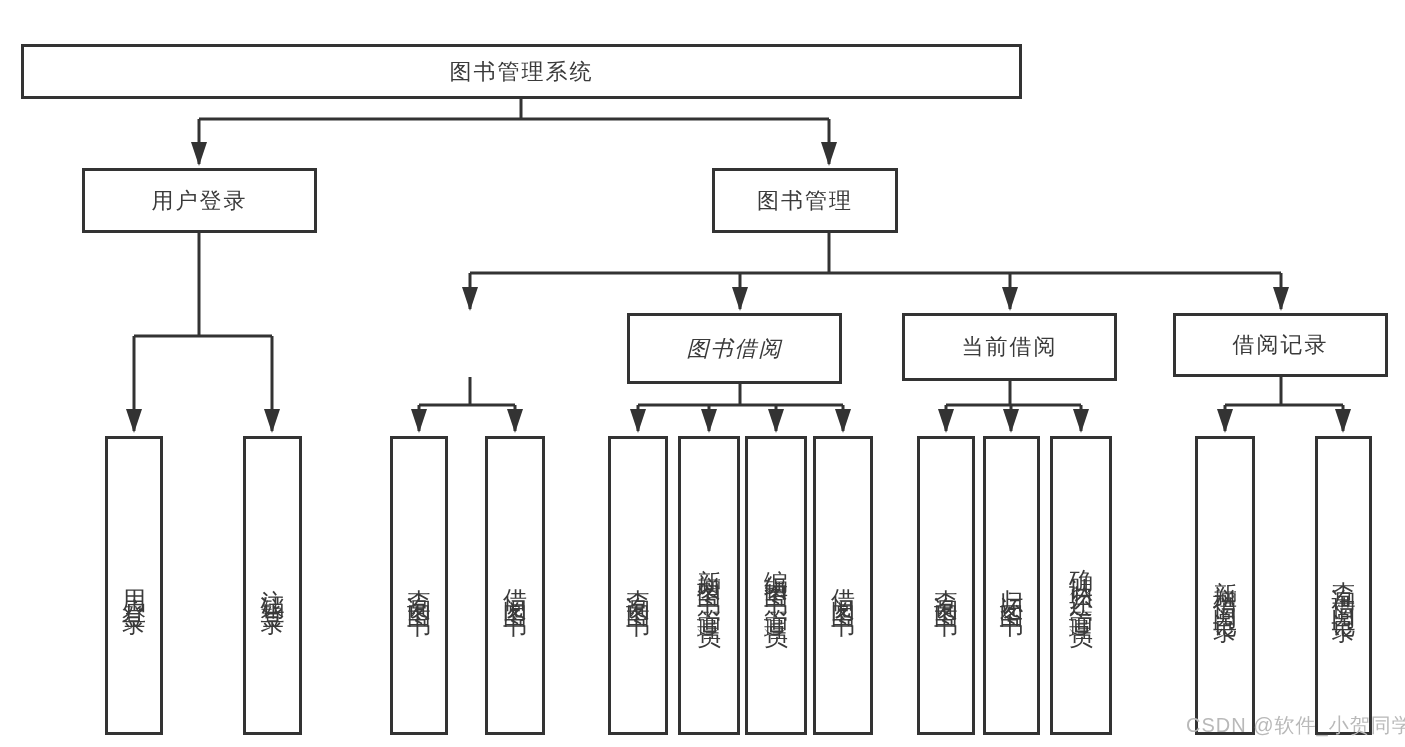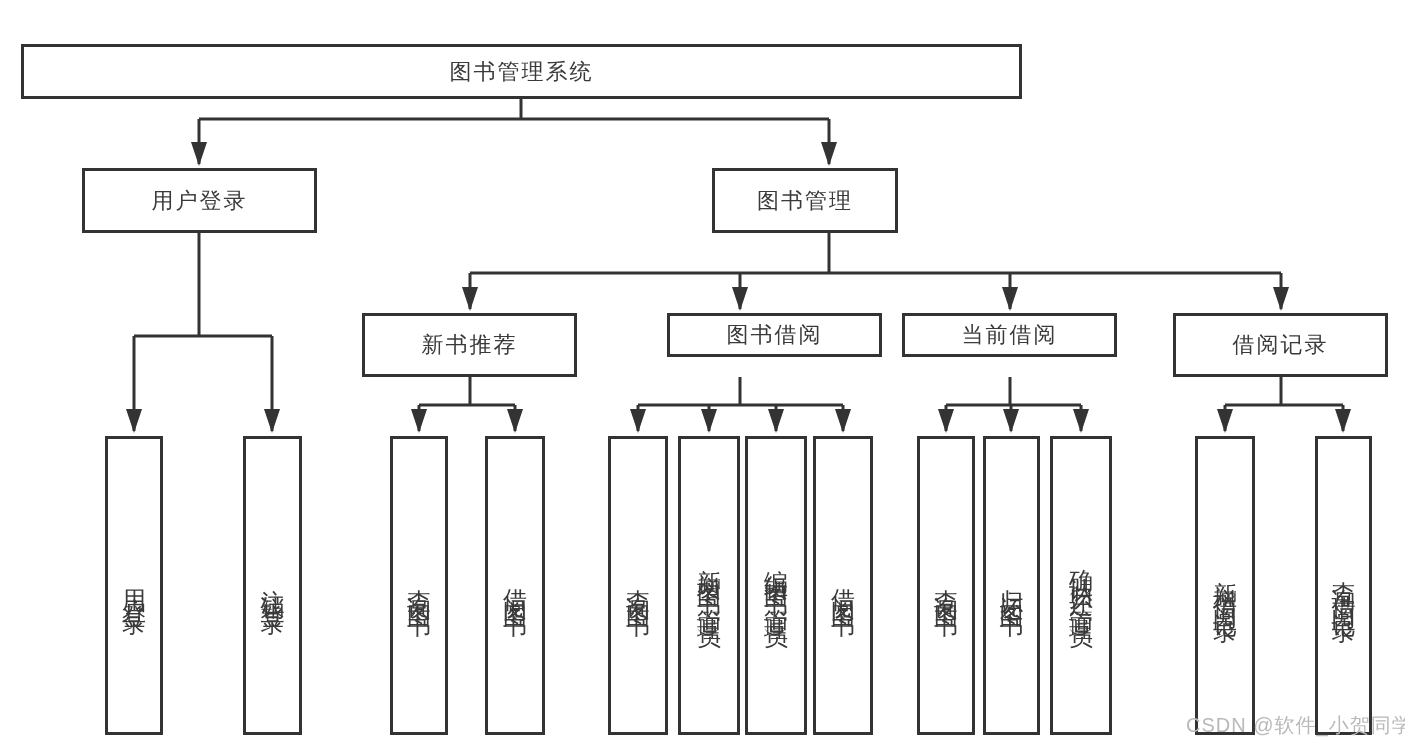--- a/index.html
+++ b/index.html
@@ -123,23 +123,22 @@
       <line x1="1225" y1="405" x2="1225" y2="431" marker-end="url(#arw)"></line>
       <line x1="1343" y1="405" x2="1343" y2="431" marker-end="url(#arw)"></line>
     </g>
   </svg>
 
   <div class="node" style="left:21px; top:13px; width:1001px; height:55px;margin-top:31px;">图书管理系统</div>
 
   <div class="node" style="left:82px; top:168px; width:235px; height:65px;">用户登录</div>
   <div class="node" style="left:712px; top:168px; width:186px; height:65px;">图书管理</div>
 
-  <div class="node" style="left:362px; top:313px; width:215px; height:64px;">新书推荐</div>
-  <div class="node" style="left:667px; top:313px; width:215px; height:44px;">图书借阅</div>
-  <div class="node" style="left:902px; top:313px; width:215px; height:44px;">当前借阅</div>
+  <div class="node" style="left:627px; top:313px; width:215px; height:71px;font-style:italic;">图书借阅</div>
+  <div class="node" style="left:902px; top:313px; width:215px; height:68px;">当前借阅</div>
   <div class="node" style="left:1173px; top:313px; width:215px; height:64px;">借阅记录</div>
 
   <div class="vnode" style="left:105px; top:436px; width:58px; height:299px;">
     <span>用户登录</span>
   </div>
   <div class="vnode" style="left:243px; top:436px; width:59px; height:299px;">
     <span>注销登录</span>
   </div>
 
   <div class="vnode" style="left:390px; top:436px; width:58px; height:299px;">

